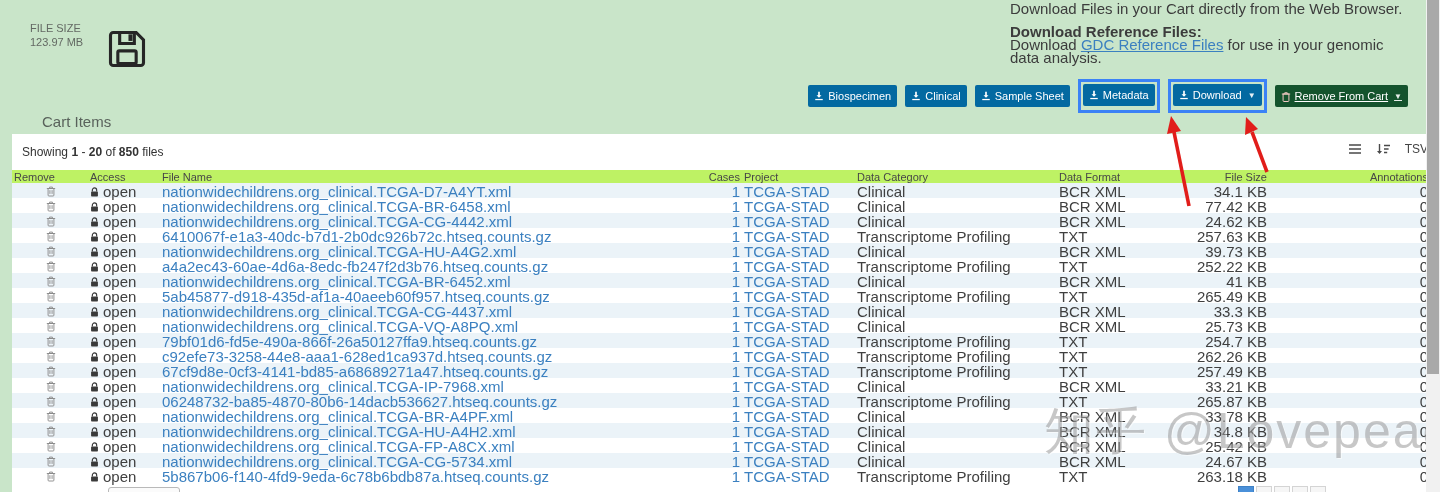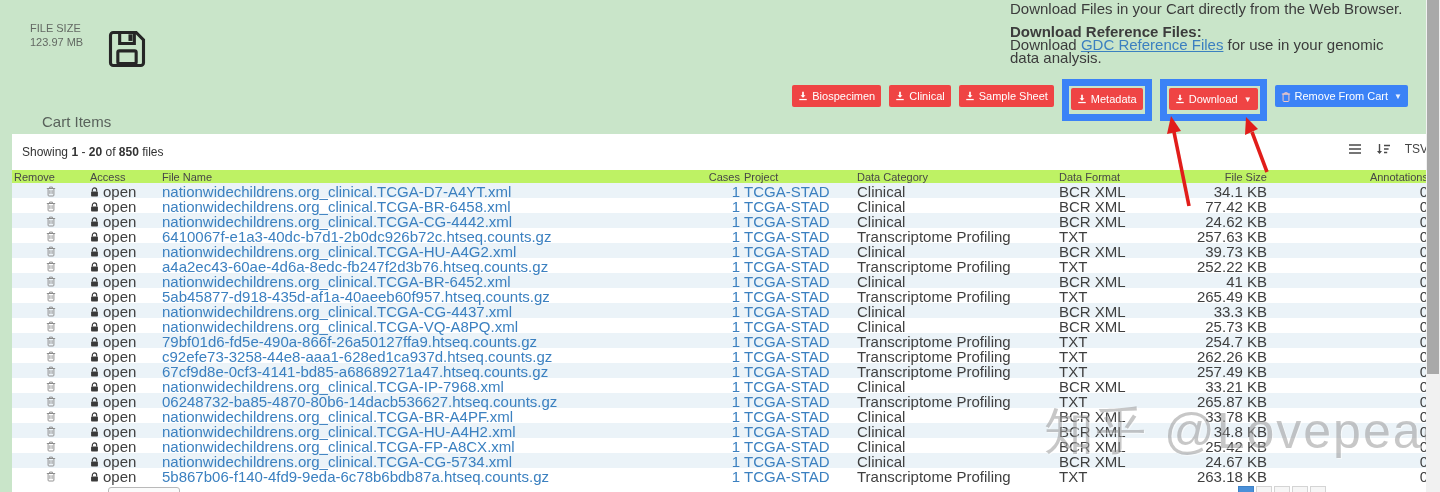--- a/index.html
+++ b/index.html
@@ -10,26 +10,26 @@
   .filesize-block { position:absolute; left:30px; top:21px; color:#636963; font-size:11px; line-height:14px; }
   .floppy { position:absolute; left:105px; top:27px; }
   .cart-items { position:absolute; left:42px; top:113px; font-size:15px; color:#59625b; }
 
   .info-block { position:absolute; left:1010px; top:2px; font-size:15px; color:#3c3c3c; line-height:13px; width:400px; }
   .info-block .ref-title { font-weight:bold; margin-top:10px; }
   .info-link { color:#3b80c0; text-decoration:underline; cursor:pointer; }
 
   
   .toolbar { position:absolute; top:78px; right:32px; display:flex; align-items:flex-start; gap:8px; }
-  .btn { display:inline-flex; align-items:center; gap:4px; background:#ef4444; color:#fff; border:none;
+  .btn { display:inline-flex; align-items:center; gap:4px; background:#0369a1; color:#fff; border:none;
          font-family:"Liberation Sans",sans-serif; font-size:11px; padding:4px 6px; height:22px;
          border-radius:2px; margin-top:7px; cursor:pointer; white-space:nowrap; }
-  .btn.red { background:#3b82f6; }
+  .btn.red { background:#14532d;text-decoration:underline; }
   .caret { font-size:8px; opacity:.9; margin-left:2px; }
-  .hl-wrap { border:7px solid #3b82f6; padding:2px 2px 4px 2px; margin-top:1px; display:inline-flex; }
+  .hl-wrap { border:3px solid #3b82f6; padding:2px 2px 4px 2px; margin-top:1px; display:inline-flex; }
   .hl-wrap .btn { margin-top:0; }
 
   
   .panel { position:absolute; left:12px; top:134px; width:1434px; height:358px; background:#fff; }
   .table-top { position:relative; height:36px; }
   .showing { position:absolute; left:10px; top:11px; font-size:12px; color:#333; }
   .showing b { font-weight:bold; }
   .view-icons { position:absolute; right:18px; top:8px; display:flex; align-items:center; gap:14px; color:#4a4a4a; }
   .tsv-btn { font-size:12px; color:#444; cursor:pointer;text-align:right; }
 

